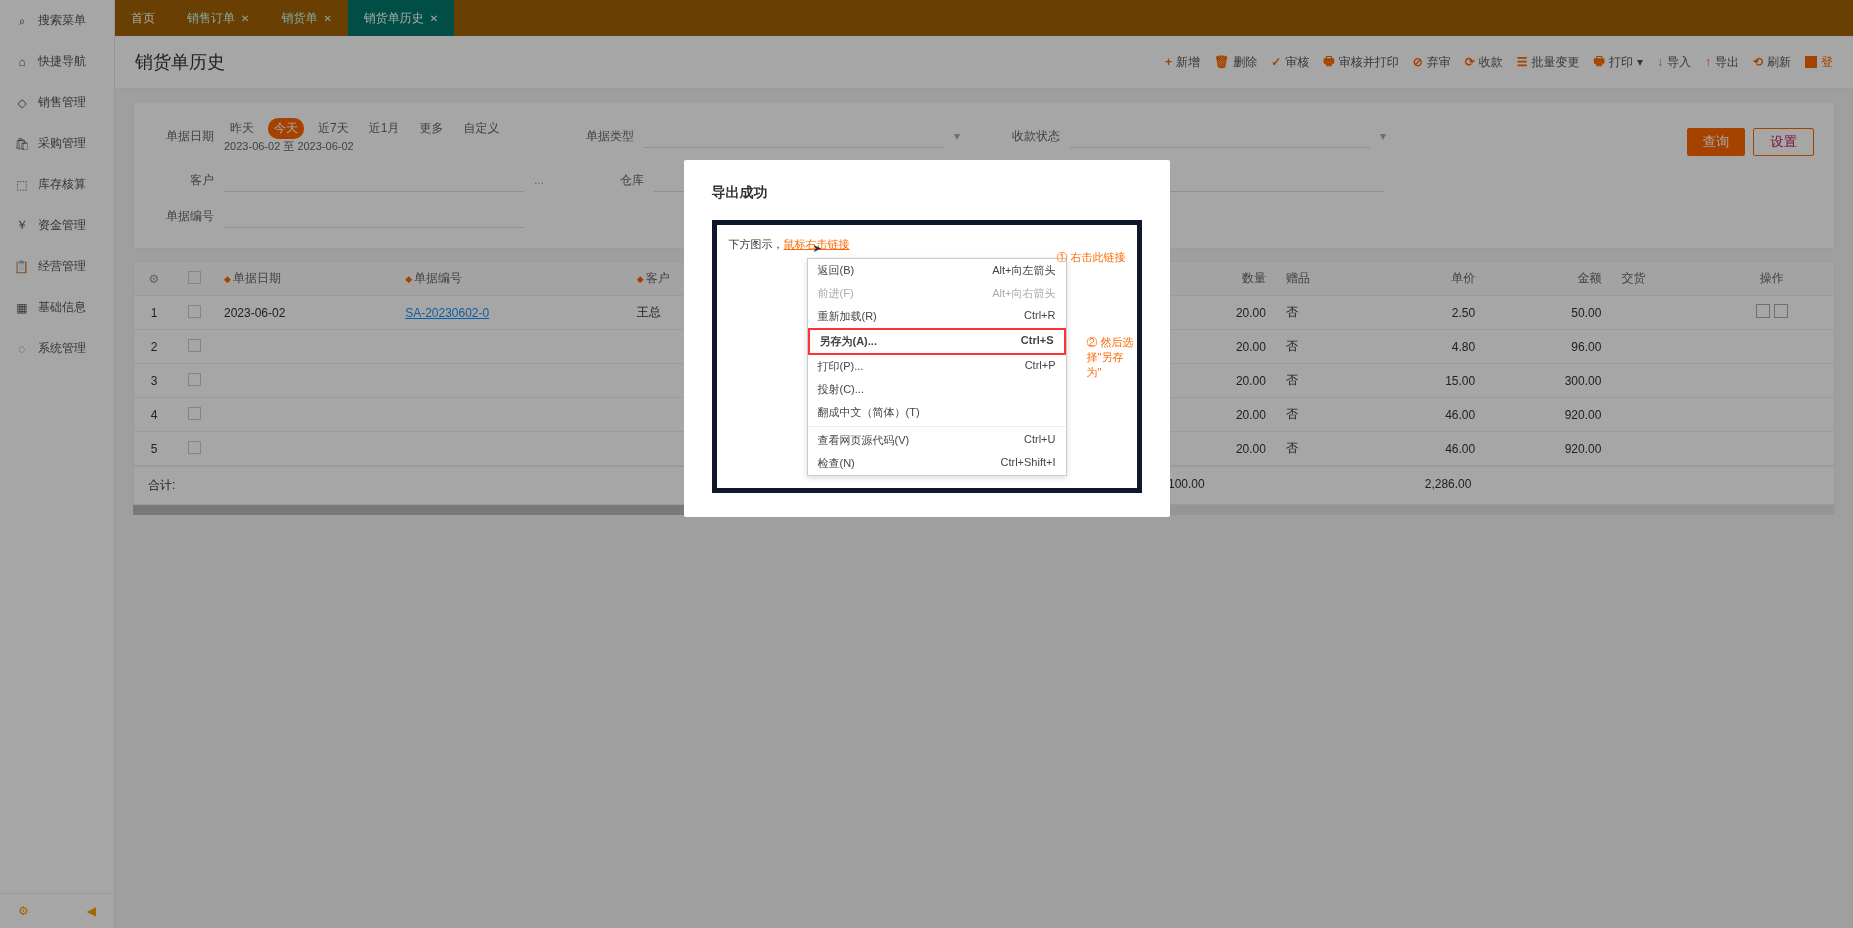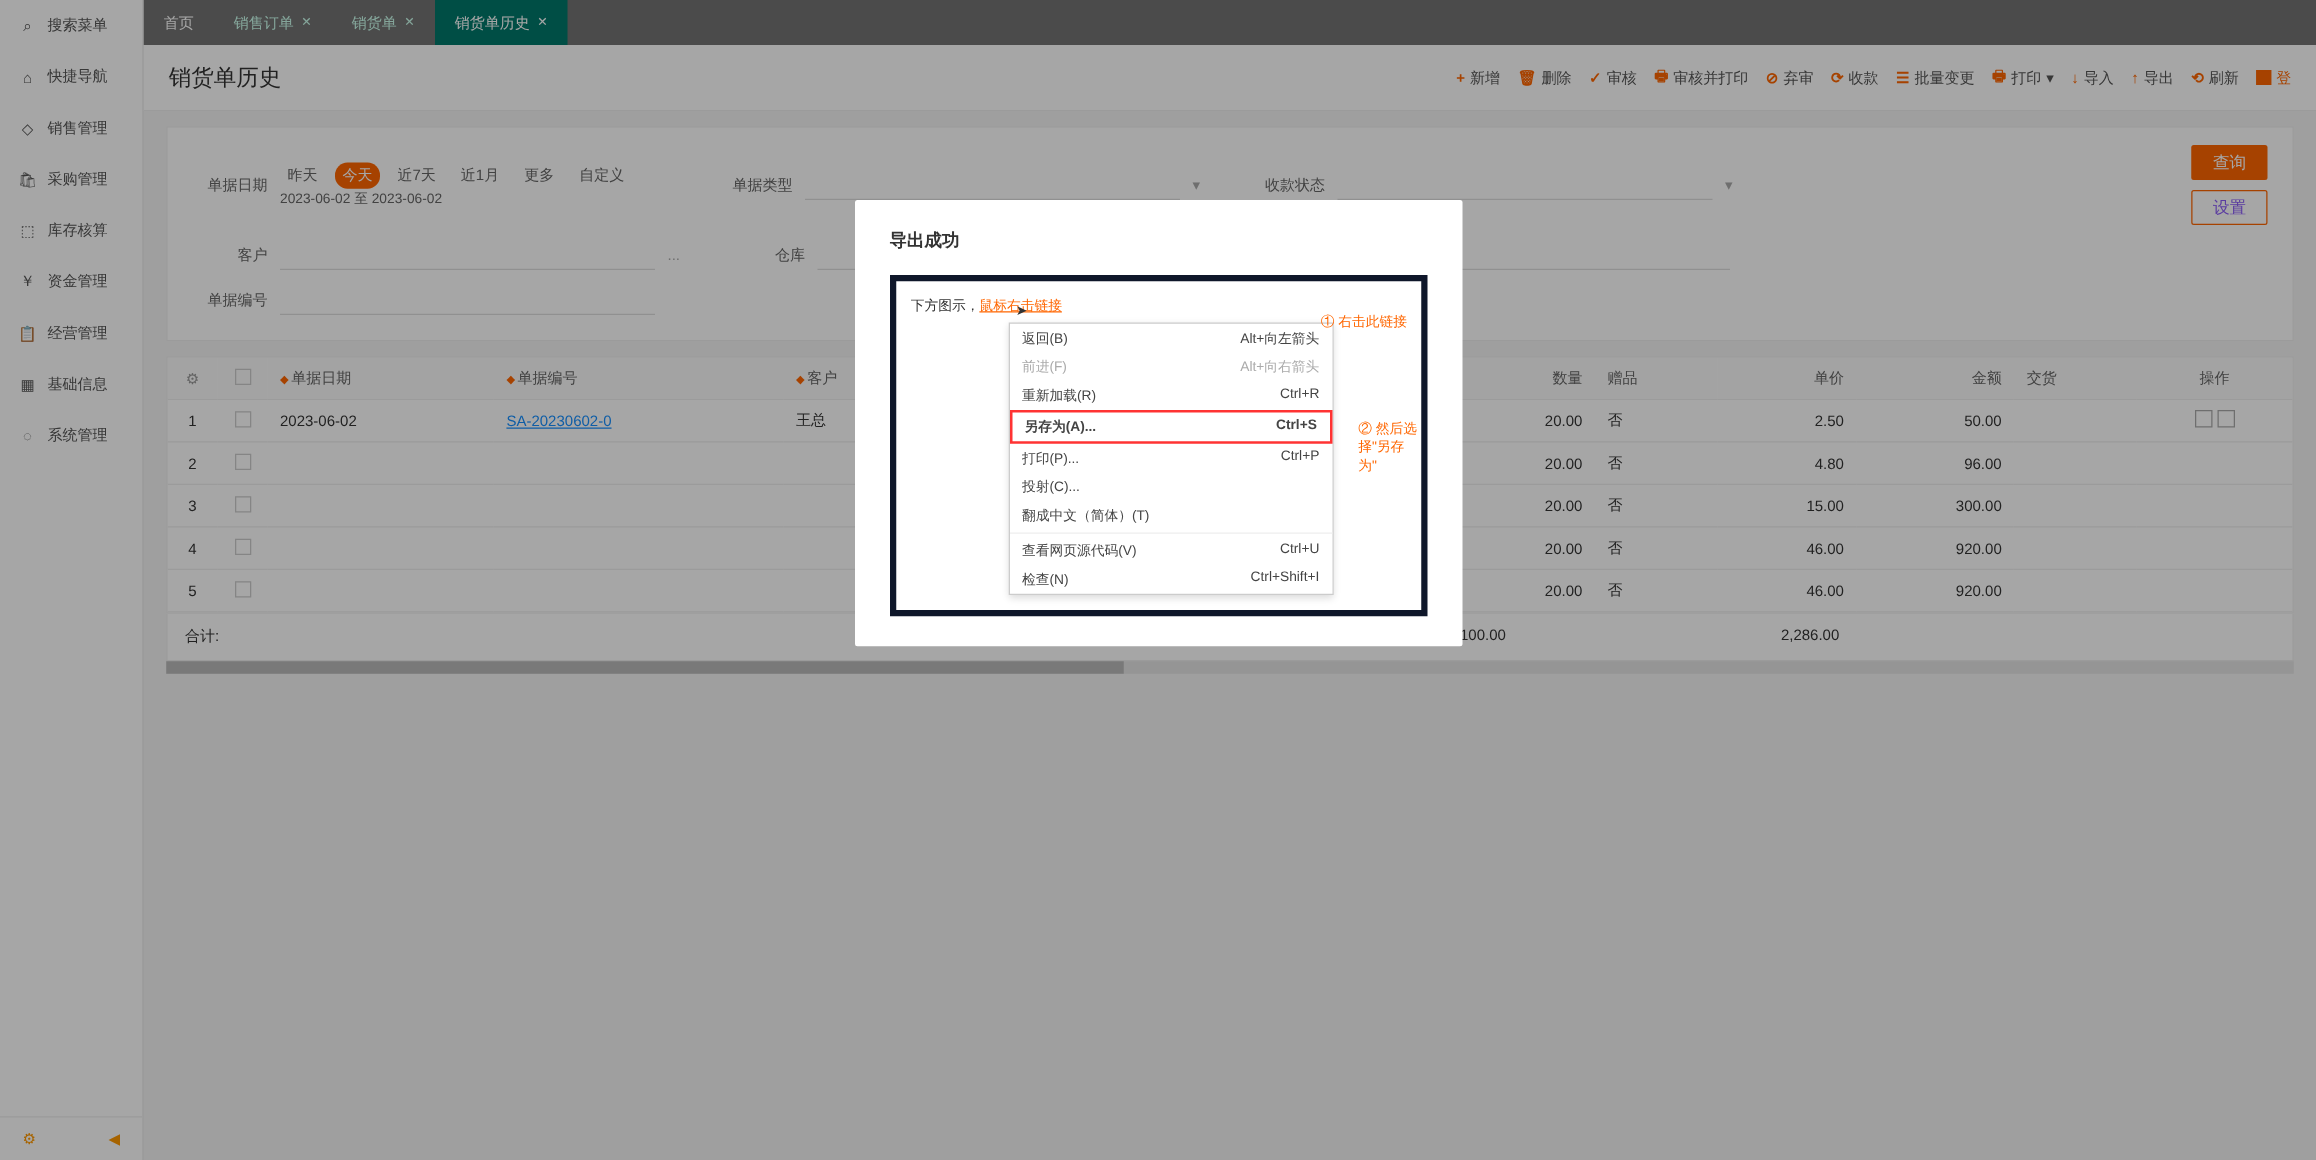--- a/index.html
+++ b/index.html
@@ -11,21 +11,21 @@
 .sidebar { width: 115px; background: #fff; border-right: 1px solid #e5e5e5; display: flex; flex-direction: column; }
 .sidebar-item { display: flex; align-items: center; padding: 12px 14px; cursor: pointer; color: #555; gap: 8px; }
 .sidebar-icon { width: 16px; height: 16px; display: inline-flex; align-items: center; justify-content: center; }
 .sidebar-footer { margin-top: auto; display: flex; justify-content: space-between; padding: 10px 18px; border-top: 1px solid #eee; }
 .sidebar-footer .icon { color: #f90; cursor: pointer; }
 
 
 .main { flex: 1; display: flex; flex-direction: column; background: #f5f5f5; }
 
 
-.tabs { background: #737373; display: flex; height: 36px; align-items: stretch; }
+.tabs { background: #a16207; display: flex; height: 36px; align-items: stretch; }
 .tab { padding: 0 16px; color: #cfe; display: flex; align-items: center; gap: 6px; cursor: pointer; font-size: 12px; }
 .tab.home { color: #fff; }
 .tab.active { background: #00796b; color: #fff; }
 .tab .close { font-size: 10px; }
 
 
 .page-header { background: #fff; padding: 14px 20px; display: flex; align-items: center; border-bottom: 1px solid #eee; }
 .page-title { font-size: 18px; font-weight: normal; }
 .toolbar { margin-left: auto; display: flex; gap: 14px; align-items: center; }
 .tb-btn { display: flex; align-items: center; gap: 4px; cursor: pointer; color: #555; font-size: 12px; }
@@ -35,23 +35,23 @@
 
 
 .filters { background: #fff; margin: 12px 18px 0; padding: 14px 20px 8px; border: 1px solid #eee; }
 .filter-row { display: flex; gap: 40px; margin-bottom: 12px; align-items: center; }
 .filter-group { display: flex; align-items: center; gap: 10px; min-width: 380px; }
 .filter-label { width: 60px; text-align: right; color: #666; }
 .date-quick { display: flex; gap: 8px; align-items: center; }
 .dq { cursor: pointer; color: #666; padding: 2px 6px; }
 .dq.active { background: #f60; color: #fff; border-radius: 10px; }
 .filter-input { border: none; border-bottom: 1px solid #ddd; padding: 4px 2px; width: 300px; background: transparent; }
-.filter-right { margin-left: auto; display: flex; flex-direction: column; gap: 8px; }
+.filter-right { margin-left: auto; display: flex; flex-direction: row; gap: 8px; margin-top: 12px; }
 .btn-primary { background: #f60; color: #fff; border: none; padding: 5px 16px; border-radius: 2px; cursor: pointer; }
-.btn-outline { background: #fff; color: #8b5cf6; border: 1px solid #f60; padding: 4px 16px; border-radius: 2px; cursor: pointer; }
+.btn-outline { background: #fff; color: #be185d; border: 1px solid #f60; padding: 4px 16px; border-radius: 2px; cursor: pointer; }
 .date-range { font-size: 11px; color: #666; }
 
 
 .table-wrap { margin: 12px 18px 0; background: #fff; border: 1px solid #eee; overflow-x: auto; }
 table { border-collapse: collapse; width: 100%; min-width: 1500px; }
 th, td { padding: 8px 10px; border-bottom: 1px solid #eee; text-align: left; font-size: 12px; white-space: nowrap; }
 th { background: #fafafa; color: #666; font-weight: normal; position: relative; }
 th.right, td.right { text-align: right; }
 th.center, td.center { text-align: center; }
 .gear { color: #999; }

